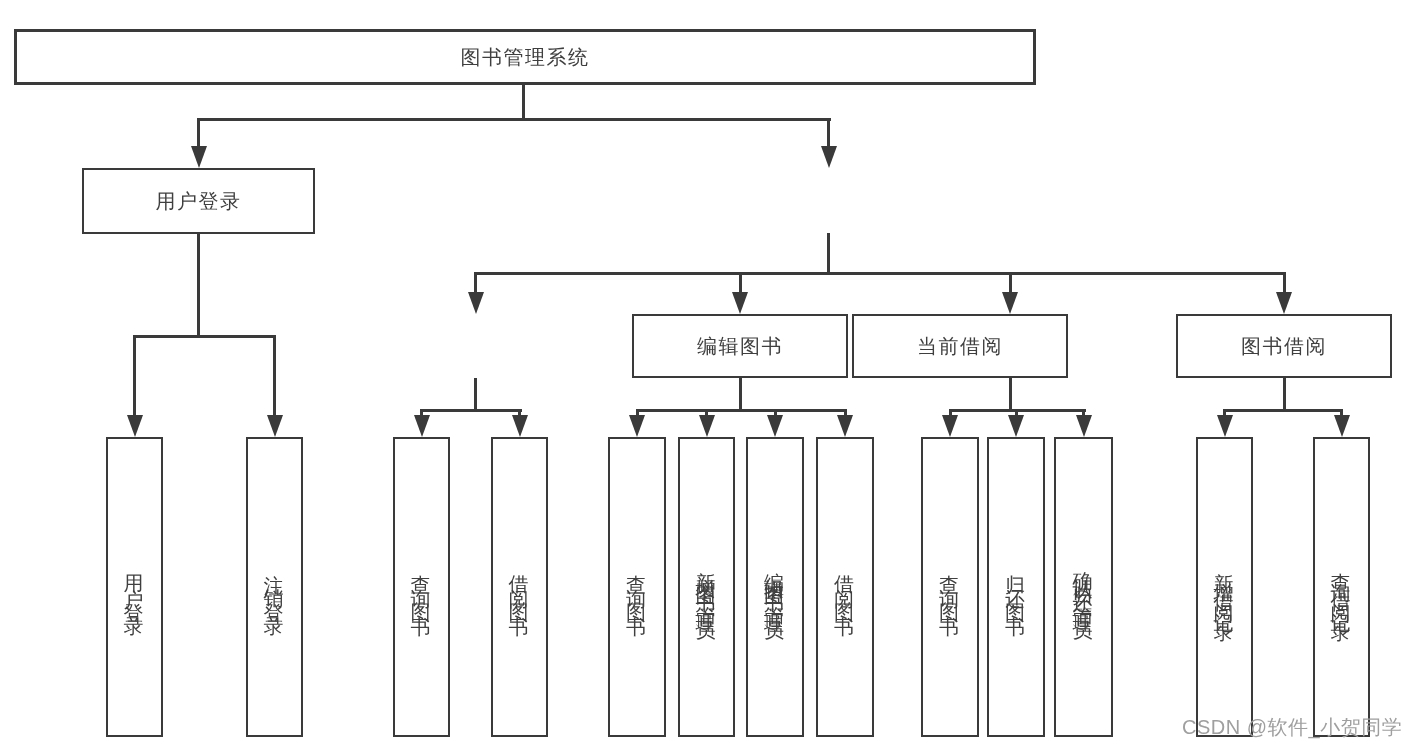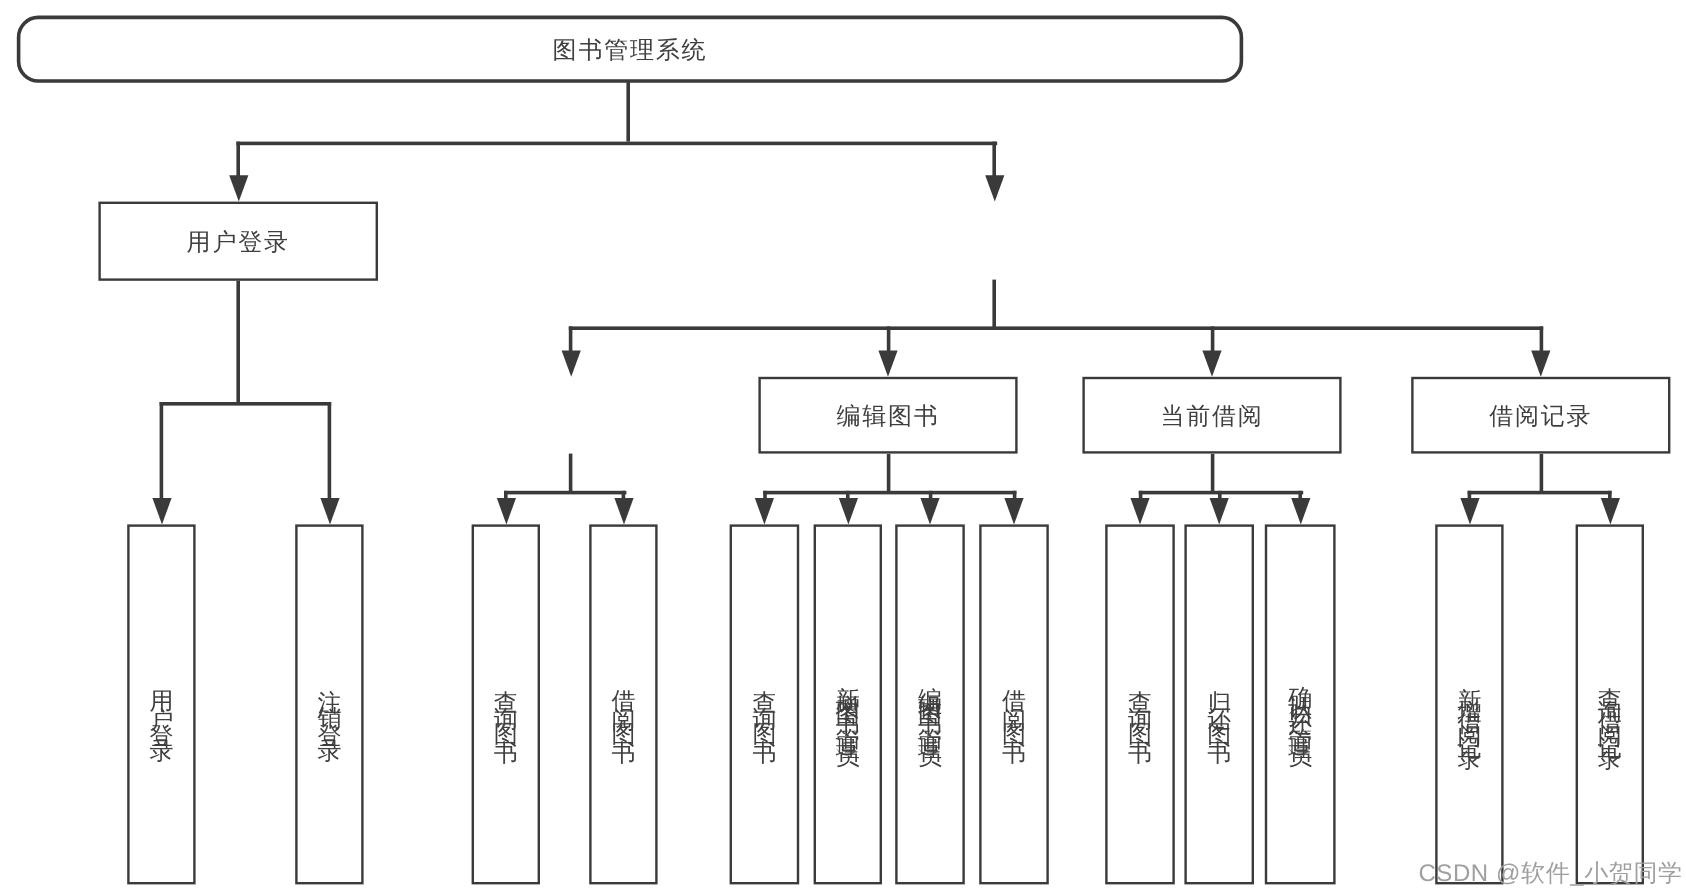--- a/index.html
+++ b/index.html
@@ -37,26 +37,26 @@
   .sp10{letter-spacing:10px;}
   .sp8{letter-spacing:7px;}
   .line{position:absolute;background:var(--line);z-index:1;}
   .arrow{
     position:absolute;width:0;height:0;z-index:1;
     border-left:8px solid transparent;
     border-right:8px solid transparent;
     border-top:22px solid var(--line);
   }
   
-  #b-root{left:14px;top:13px;width:1022px;height:56px;border-radius:18px;}
+  #b-root{left:14px;top:29px;width:1022px;height:56px;}
   #b-user-login{left:82px;top:168px;width:233px;height:66px;}
   #b-book-mgmt{left:712px;top:168px;width:233px;height:66px;}
   #b-new-rec{left:363px;top:314px;width:225px;height:64px;}
   #b-borrow{left:632px;top:314px;width:216px;height:64px;}
-  #b-current{left:902px;top:314px;width:216px;height:64px;}
+  #b-current{left:852px;top:314px;width:216px;height:64px;}
   #b-records{left:1176px;top:314px;width:216px;height:64px;}
   #l1{left:106px;width:57px;}
   #l2{left:246px;width:57px;}
   #l3{left:393px;width:57px;}
   #l4{left:491px;width:57px;}
   #l5{left:608px;width:58px;}
   #l6{left:678px;width:57px;}
   #l7{left:746px;width:58px;}
   #l8{left:816px;width:58px;}
   #l9{left:921px;width:58px;}
@@ -83,21 +83,21 @@
     <span>用户登录</span>
   </div>
 
   <div class="box hbox" id="b-borrow">
     <span>编辑图书</span>
   </div>
   <div class="box hbox" id="b-current">
     <span>当前借阅</span>
   </div>
   <div class="box hbox" id="b-records">
-    <span>借阅记录</span>
+    <span>图书借阅</span>
   </div>
 
   <div class="box vbox sp14" id="l1">
     <span>用户登录</span>
   </div>
   <div class="box vbox sp14" id="l2">
     <span>注销登录</span>
   </div>
   <div class="box vbox sp14" id="l3">
     <span>查询图书</span>

